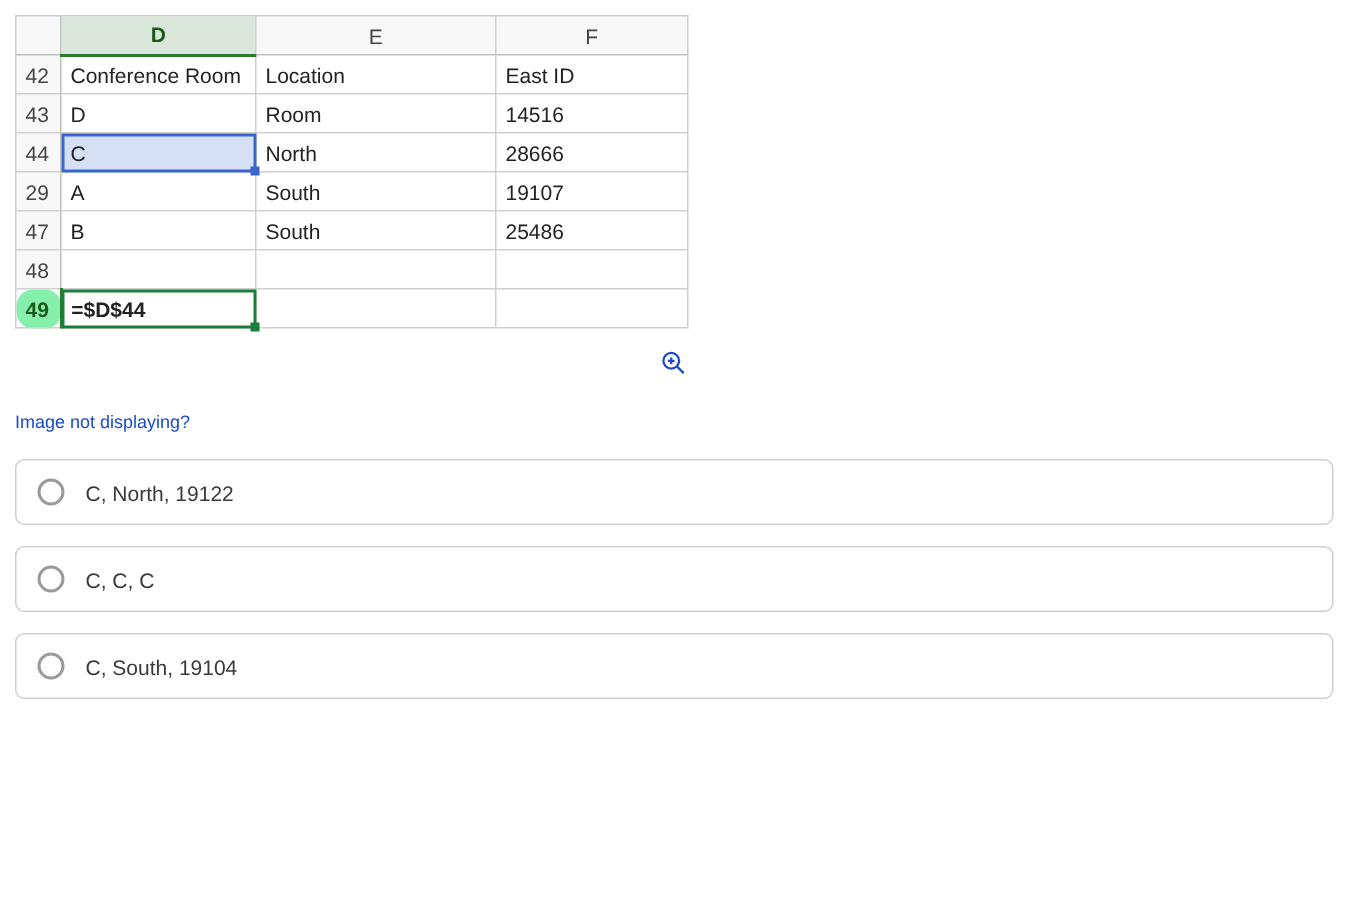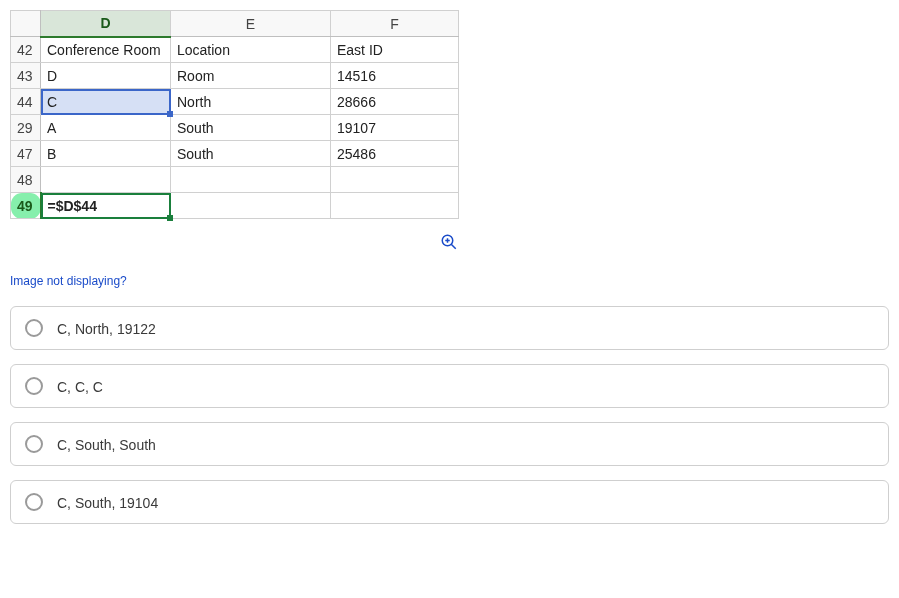--- a/index.html
+++ b/index.html
@@ -205,22 +205,18 @@
   <div class="option">
     <span class="radio"></span>
     <span>C, North, 19122</span>
   </div>
   <div class="option">
     <span class="radio"></span>
     <span>C, C, C</span>
   </div>
   <div class="option">
     <span class="radio"></span>
-    <span>C, South, South</span>
-  </div>
-  <div class="option">
-    <span class="radio"></span>
     <span>C, South, 19104</span>
   </div>
 </div>
 
 
 
 
 </body></html>

